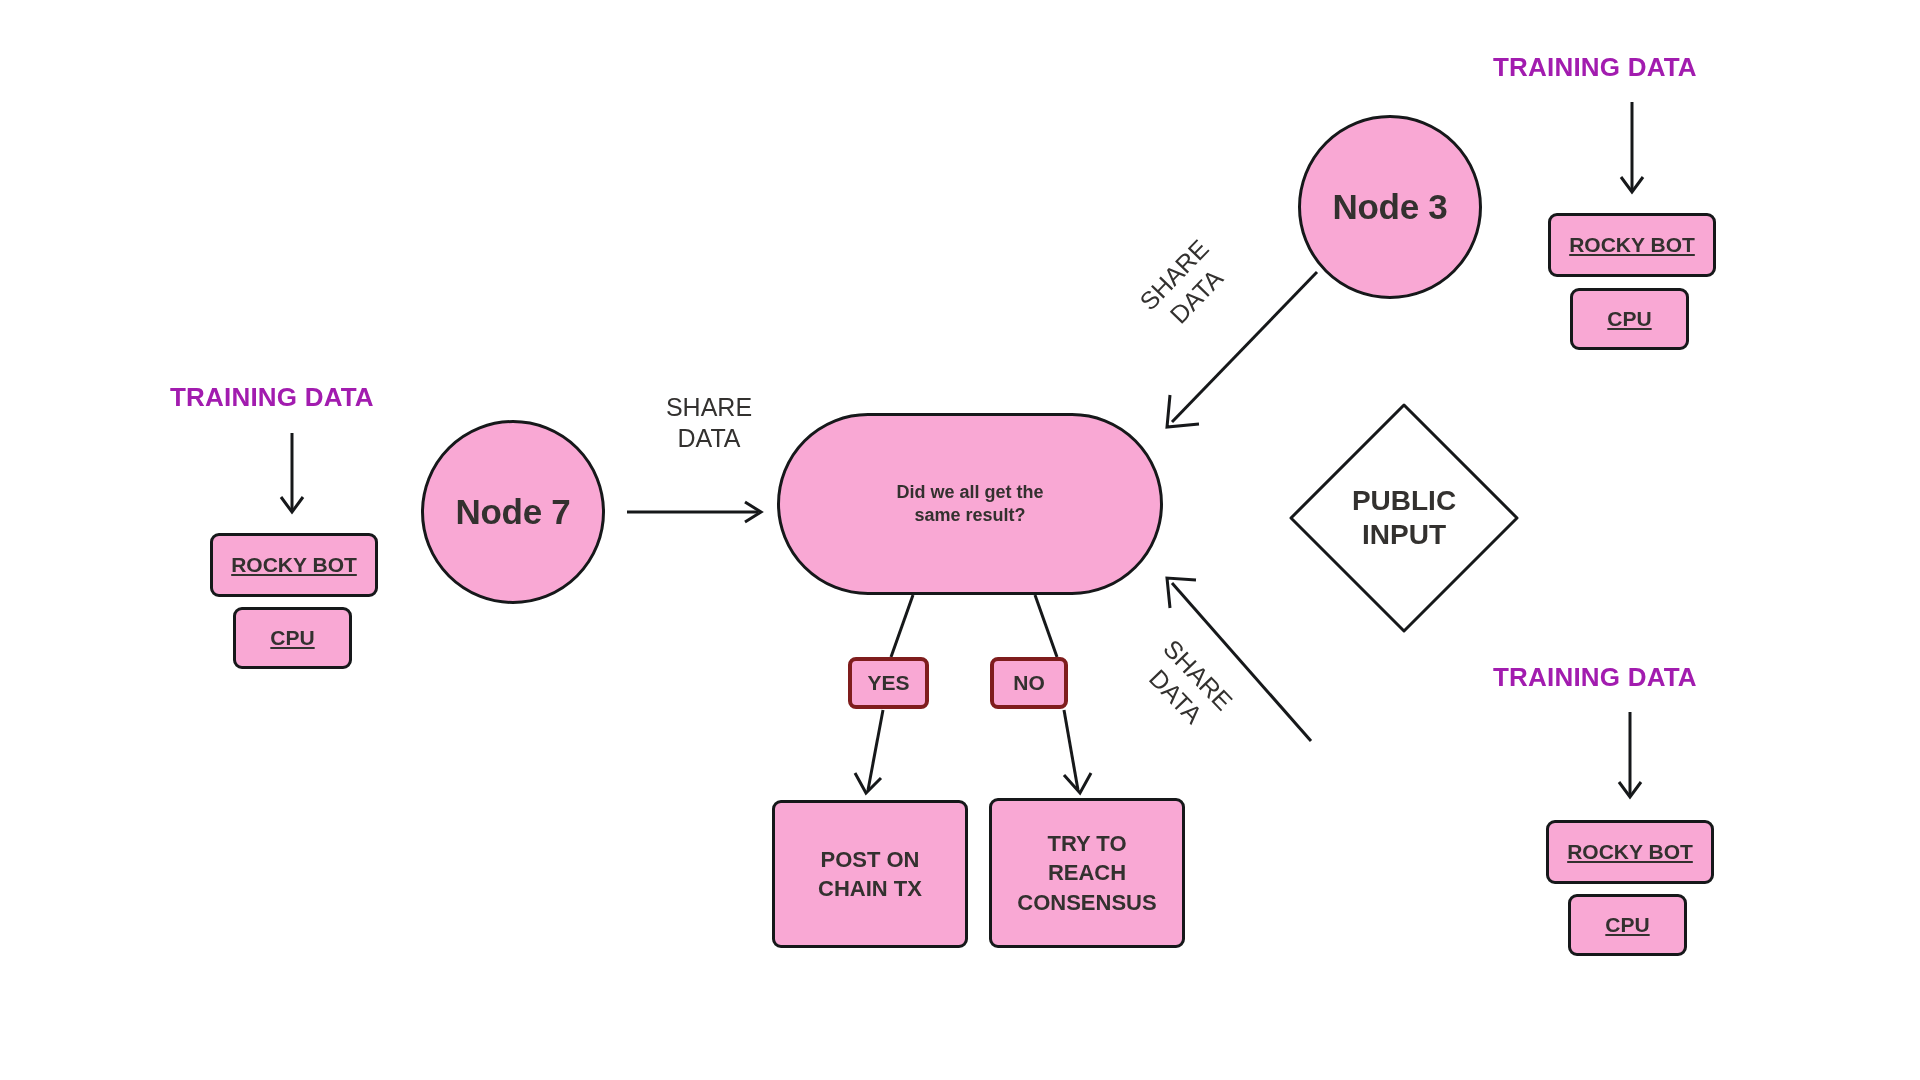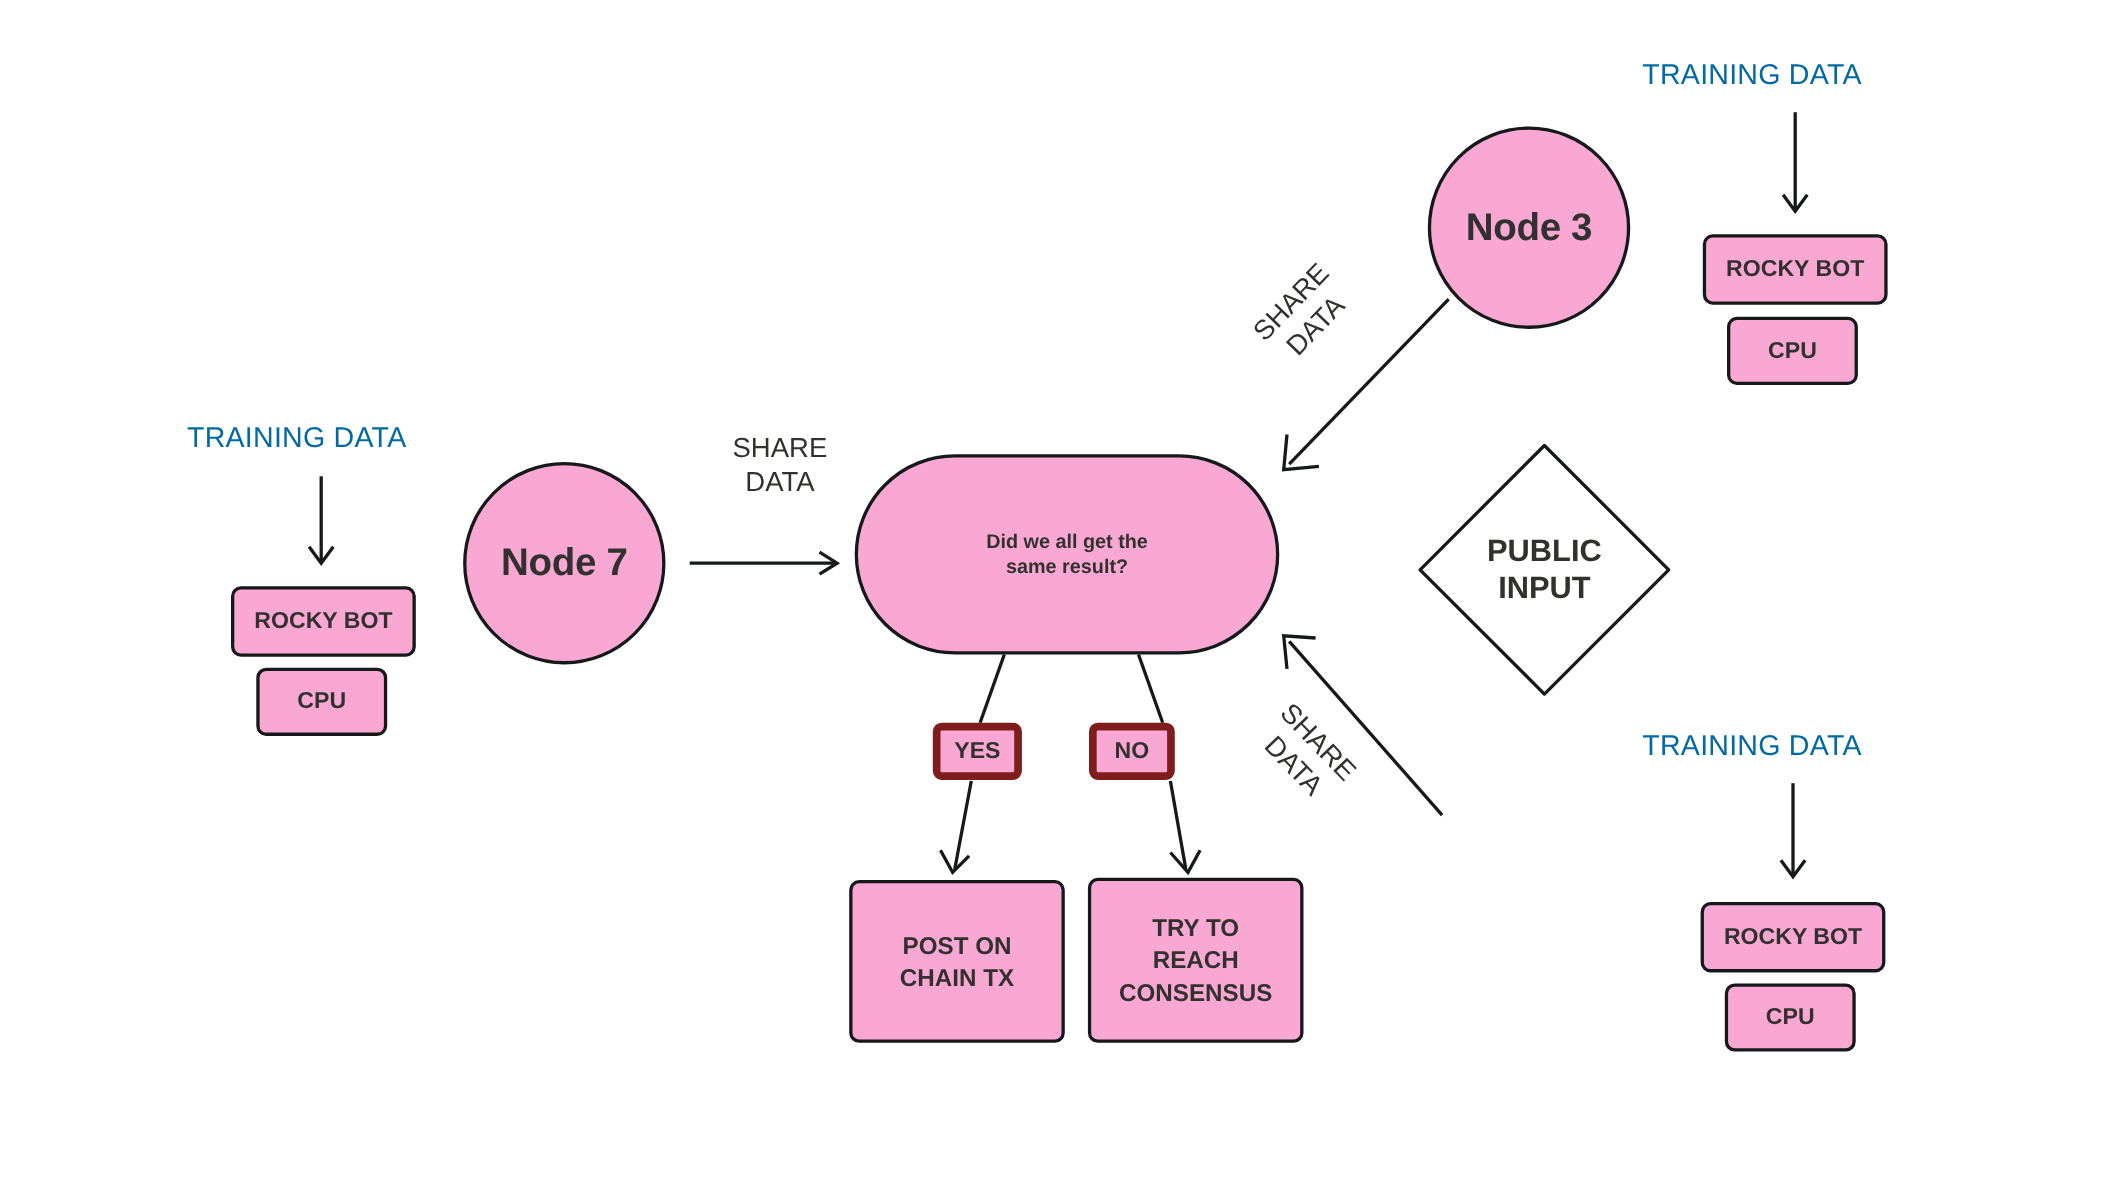--- a/index.html
+++ b/index.html
@@ -51,23 +51,24 @@
     line-height: 1.26;
     padding: 0 28px;
   }
   
   .box-node {
     border: 3px solid #16181a;
     border-radius: 9px;
     font-size: 21px;
     font-weight: bold;
     line-height: 1.3;
+    text-decoration: underline;
   }
   .box-small {
-    border: 7px solid #7f1d1d;
+    border: 4px solid #7f1d1d;
     border-radius: 8px;
     font-size: 21px;
     font-weight: bold;
   }
   .box-result {
     border: 3px solid #16181a;
     border-radius: 9px;
     font-size: 22px;
     font-weight: bold;
     line-height: 1.32;
@@ -95,23 +96,23 @@
     text-align: center;
     font-size: 28px;
     font-weight: bold;
     line-height: 1.22;
     color: #33312f;
     pointer-events: none;
   }
   
   .caption {
     position: absolute;
-    color: #0369a1;
+    color: #a21caf;
     font-size: 26px;
-    font-weight: normal;
+    font-weight: bold;
     letter-spacing: 0.2px;
     white-space: nowrap;
   }
   .edge-label {
     position: absolute;
     color: #33312f;
     font-size: 25px;
     font-weight: normal;
     line-height: 1.22;
     text-align: center;

